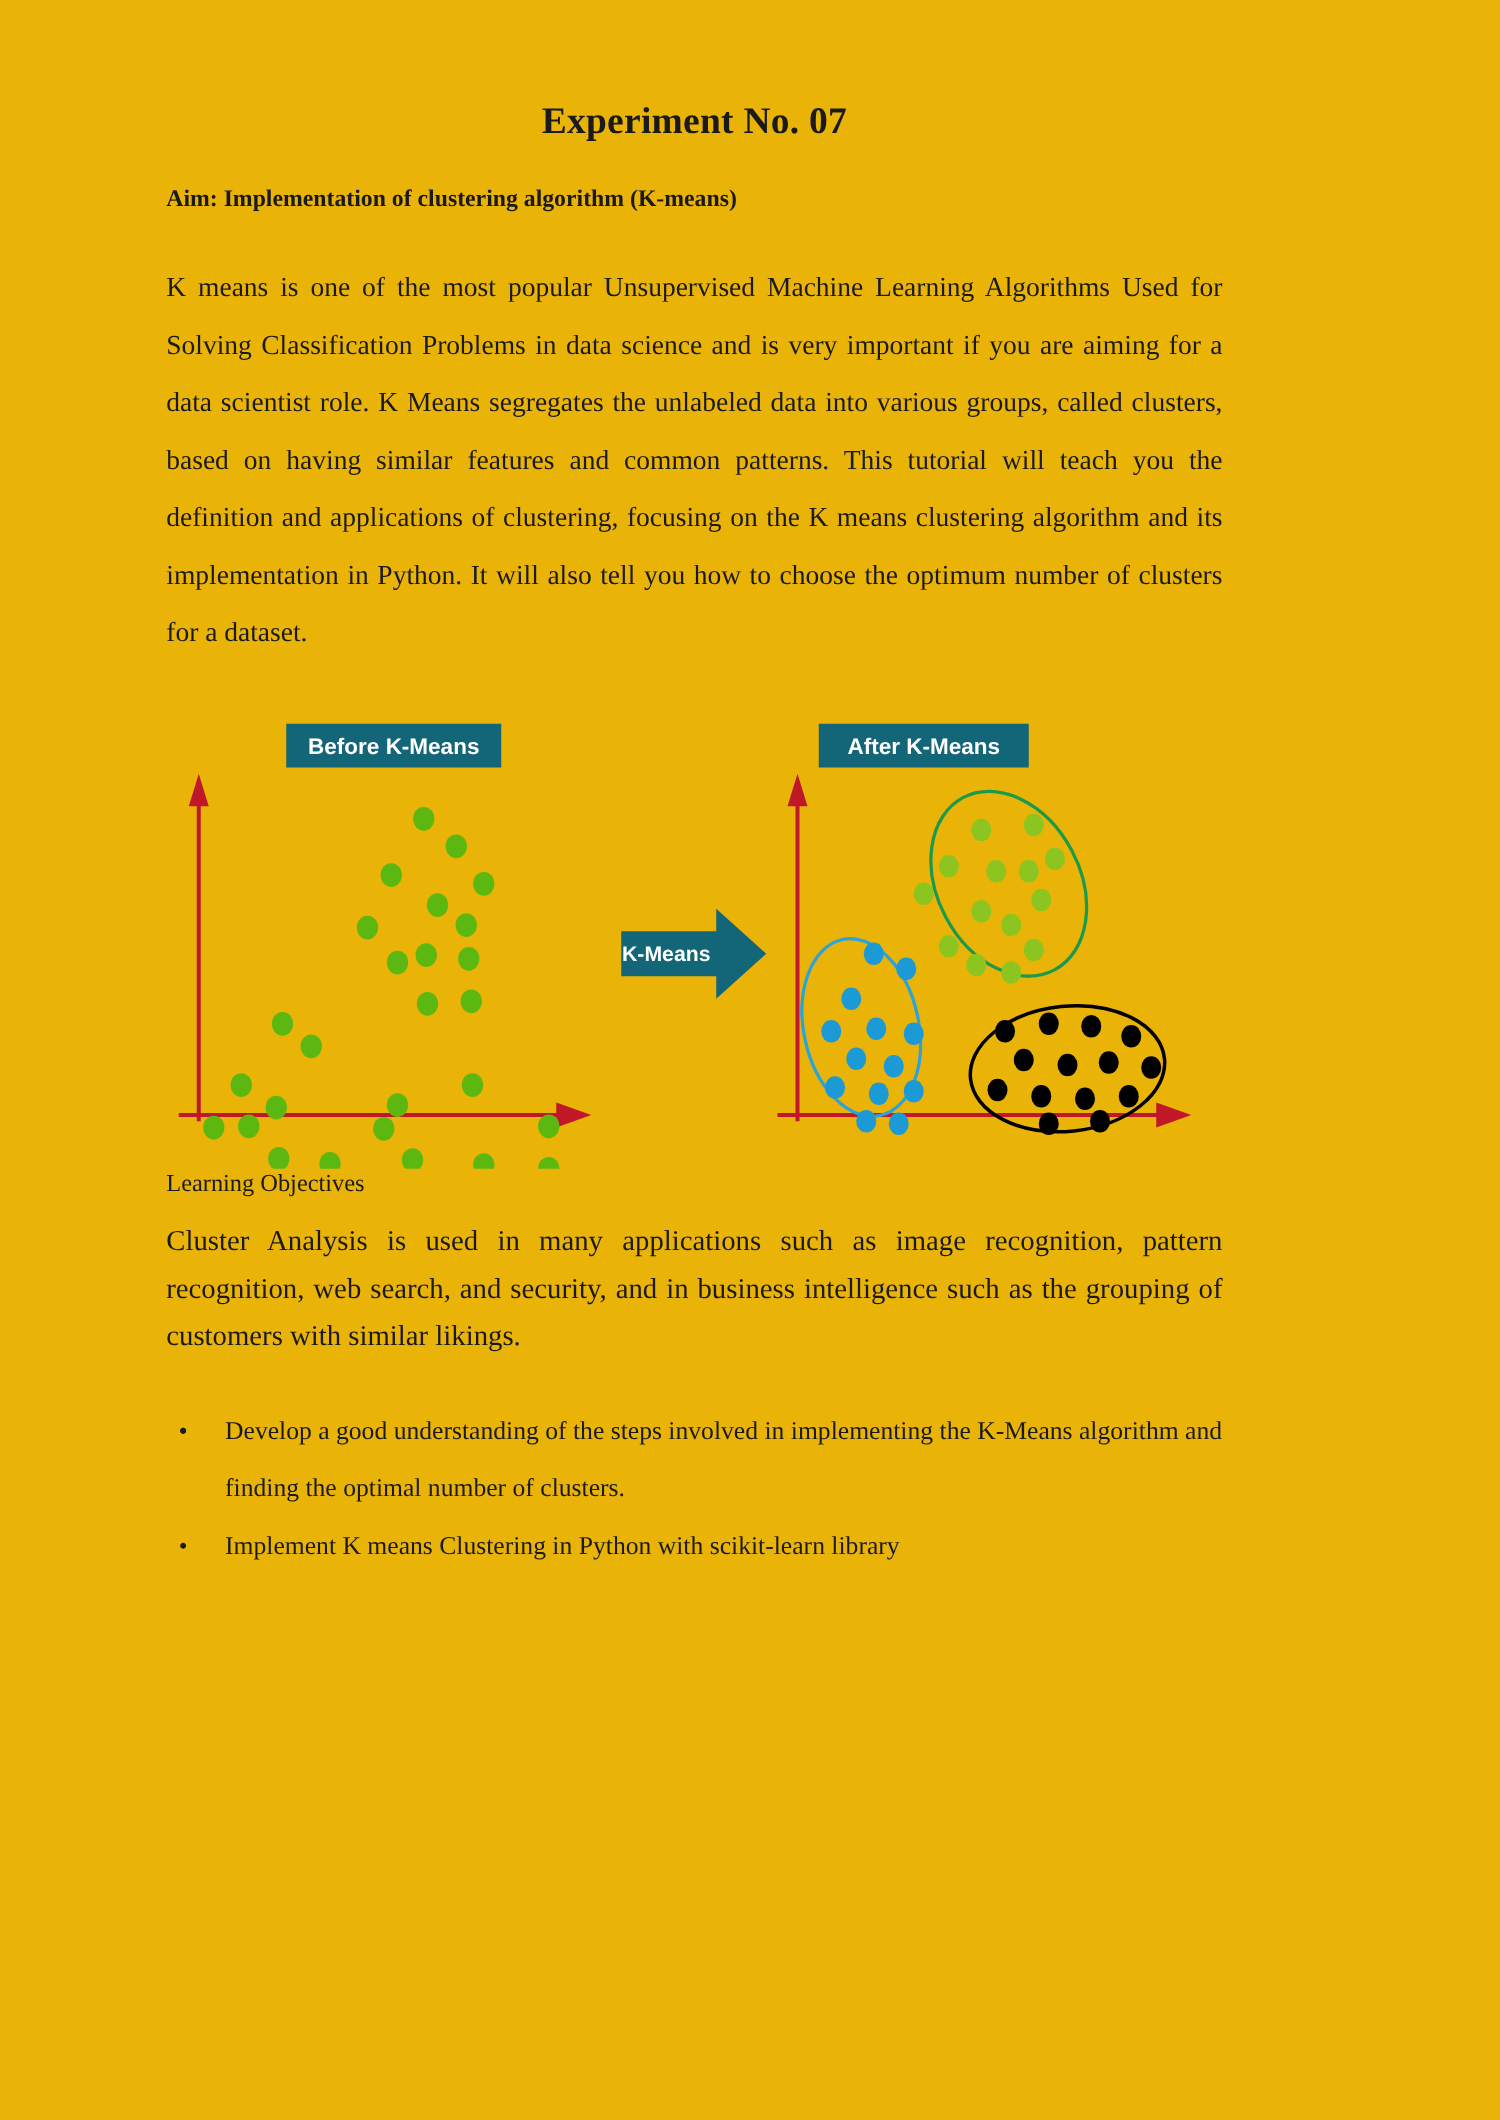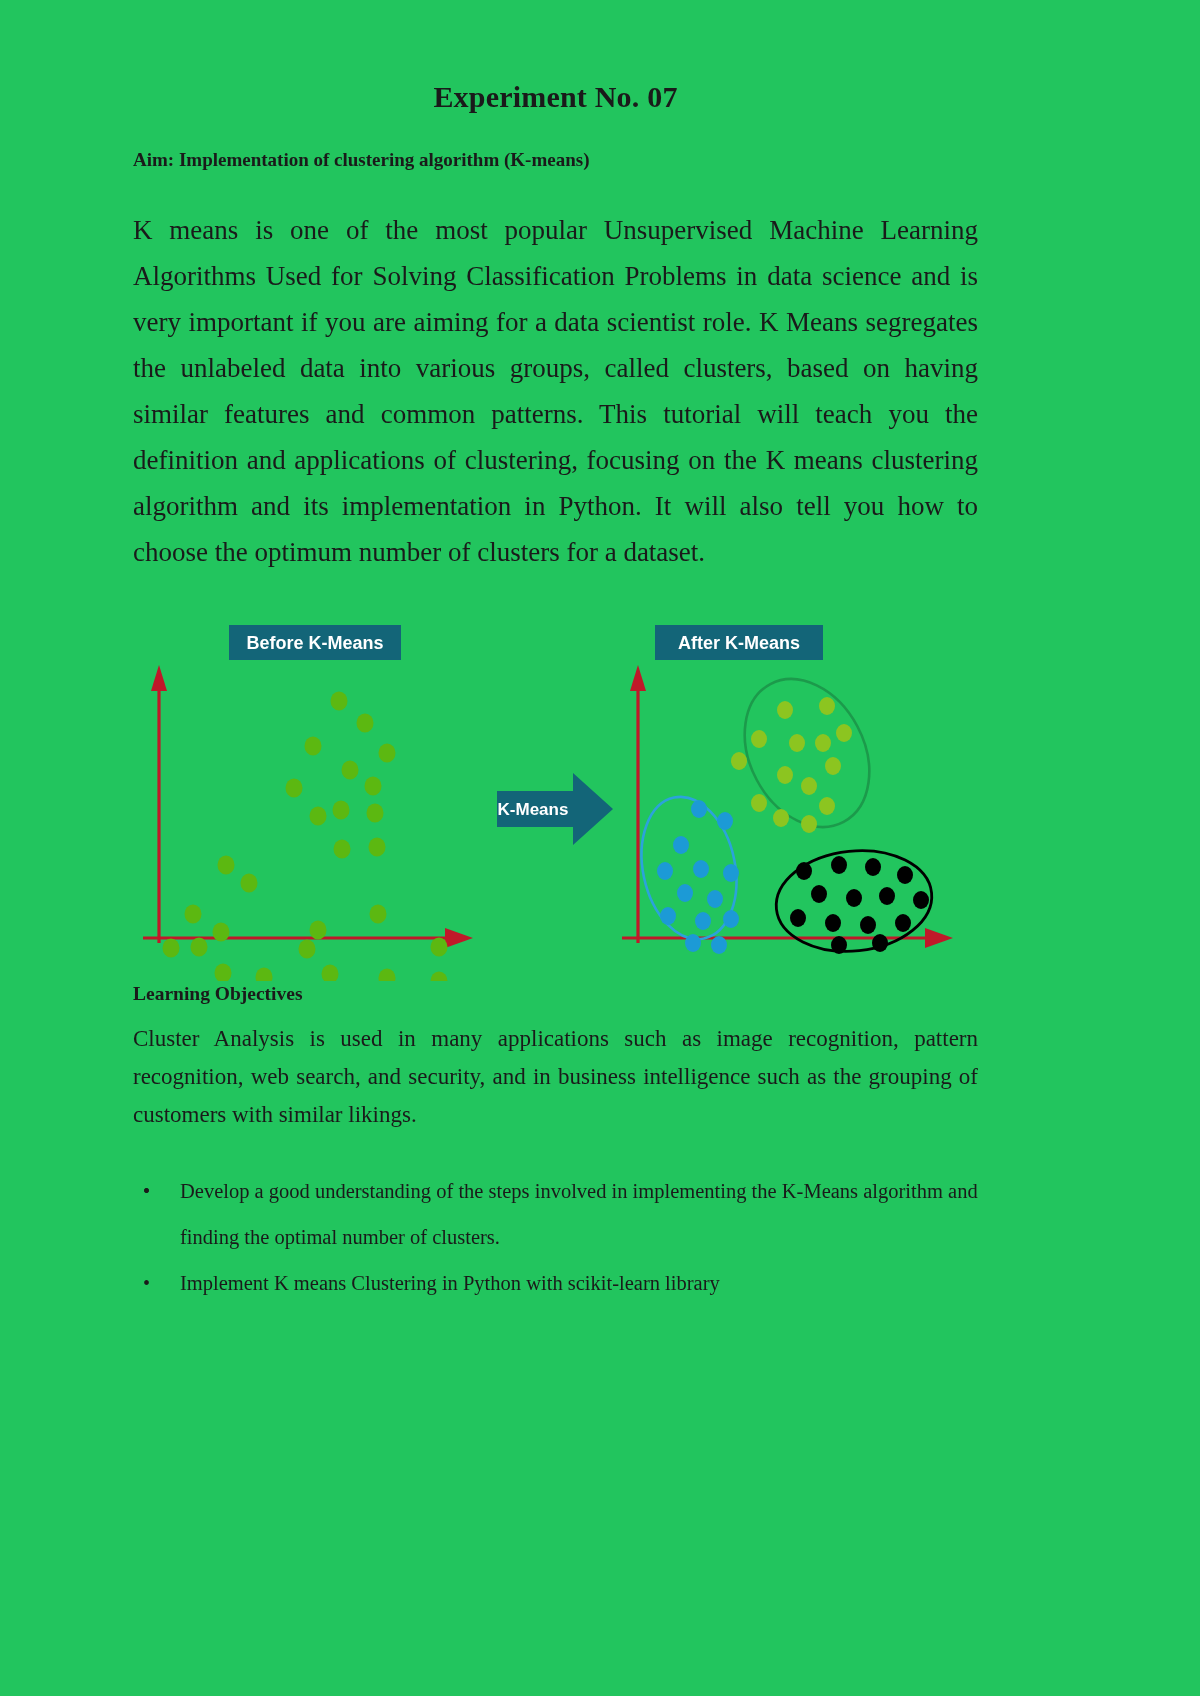--- a/index.html
+++ b/index.html
@@ -13,21 +13,21 @@
     position: relative;
     font-family: "Liberation Serif", "DejaVu Serif", serif;
     color: #1a1a1a;
     overflow: hidden;
   }
   .page {
     position: absolute;
     left: 0; top: 0;
     width: 1200px;
     height: 1696px;
-    background: #22c55e;
+    background: #eab308;
     box-sizing: border-box;
     padding: 0;
   }
   .content {
     position: absolute;
     left: 133px;
     top: 0;
     width: 845px;
   }
 
@@ -52,31 +52,31 @@
   .section-h1 {
     font-size: 30px;
     font-weight: normal;
     margin: 0;
     padding-top: 56px;
     line-height: 1.2;
   }
 
   
   .body-par {
-    font-size: 27px;
+    font-size: 22px;
     line-height: 46px;
     text-align: justify;
     margin: 0;
     padding-top: 34px;
   }
 
   
   .sub-h {
     font-size: 19.5px;
-    font-weight: bold;
+    font-weight: normal;
     margin: 0;
     padding-top: 0;
     line-height: 1.3;
   }
   .small-par {
     font-size: 23px;
     line-height: 38px;
     text-align: justify;
     margin: 0;
     padding-top: 14px;

